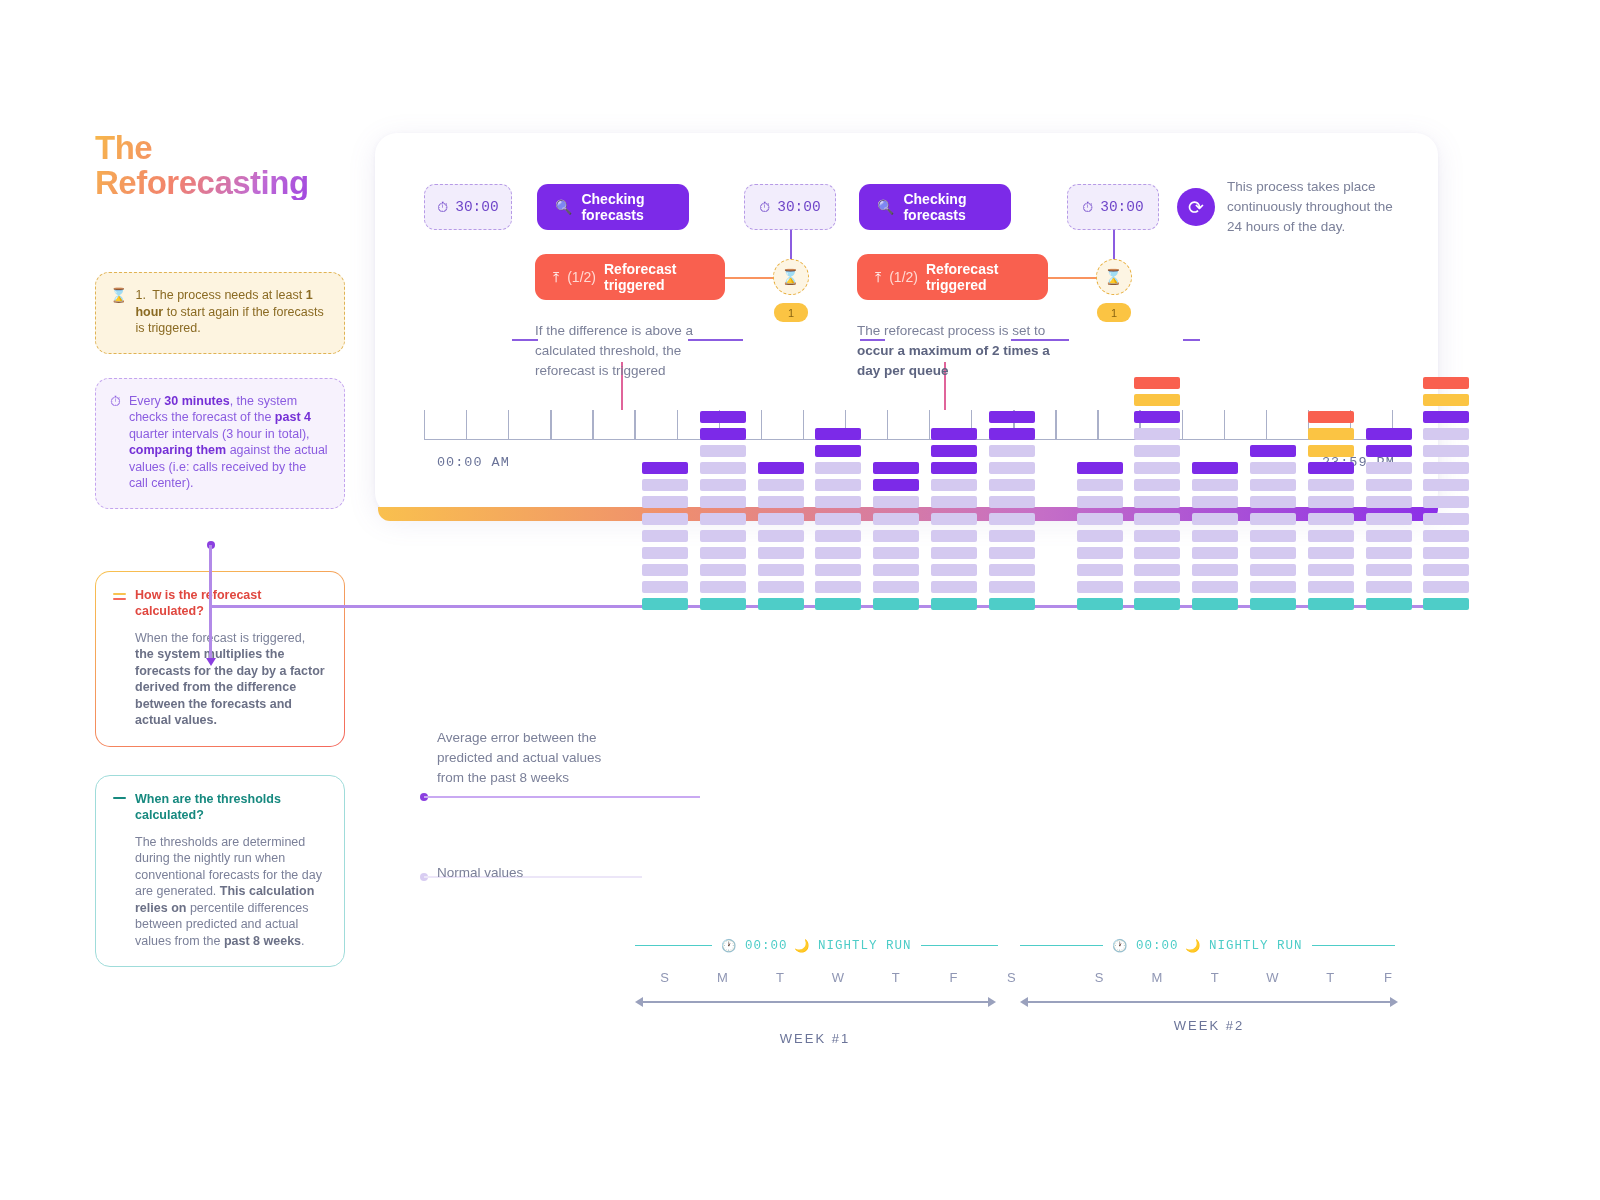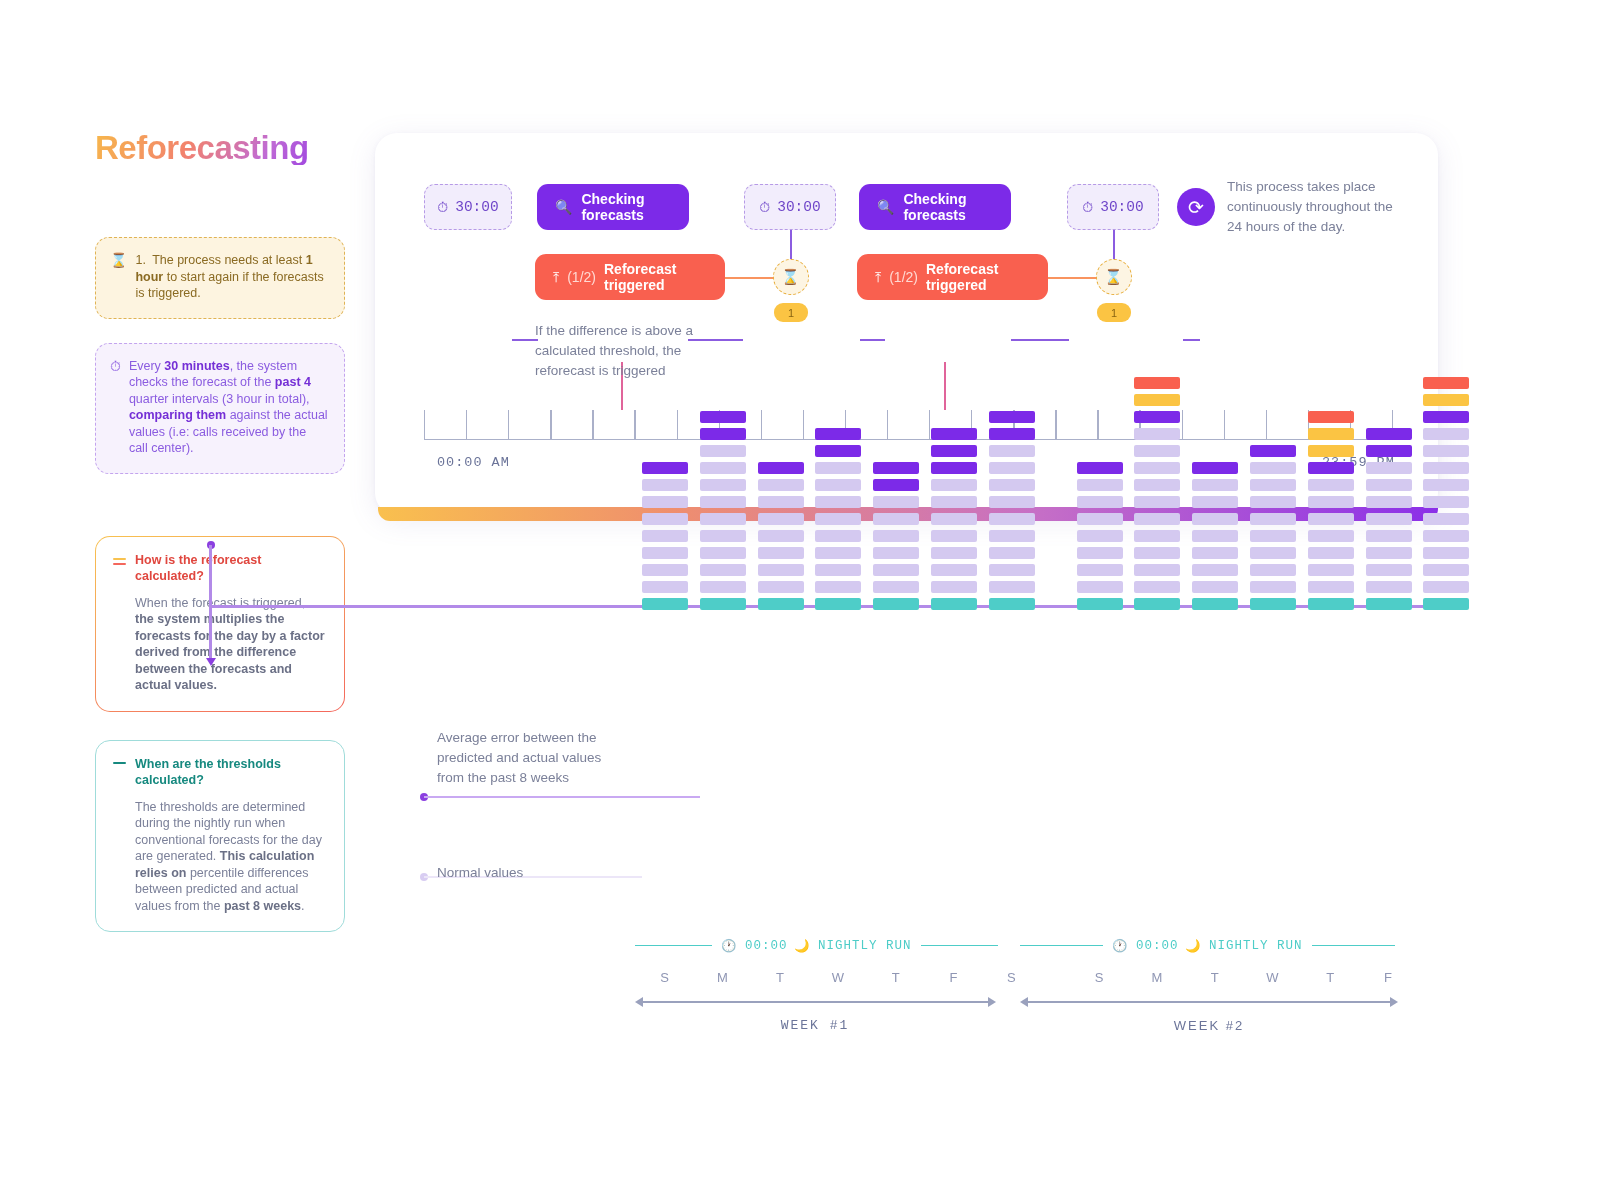--- a/index.html
+++ b/index.html
@@ -172,20 +172,21 @@
   .week-arrow-r { position:absolute; width:0;height:0; border-top:5px solid transparent; border-bottom:5px solid transparent; border-left:8px solid #9aa1bd; }
   .week-arrow-l { position:absolute; width:0;height:0; border-top:5px solid transparent; border-bottom:5px solid transparent; border-right:8px solid #9aa1bd; }
   .week-label { position:absolute; font-size:13px; color:#6b7499; letter-spacing:2px; text-align:center; }
 </style>
 </head>
 <body>
 
 <div id="left-col">
 
   <div id="page-title">
+    <div>The</div>
     <div>Reforecasting</div>
   </div>
 
   <div class="note note-amber">
     <span class="n-ico">⌛</span>
     <span><span class="n-num">1.</span>
       <span>The process needs at least </span><b>1 hour</b><span> to start again if the forecasts is triggered.</span></span>
   </div>
 
   <div class="note note-violet">
@@ -272,20 +273,21 @@
   <div class="alert-node" style="left:482px;top:121px;width:191px;">
     <span class="ai">⤒</span>
     <span class="frac">(1/2)</span>
     <span>Reforecast triggered</span>
   </div>
 
   <div class="hourglass" style="left:721px;top:126px;">⌛</div>
   <div class="hg-badge" style="left:722px;top:170px;">1</div>
 
   <div class="flow-caption" style="left:160px;top:188px;width:200px;">If the difference is above a calculated threshold, the reforecast is triggered</div>
+  <div class="flow-caption" style="left:482px;top:188px;width:196px;"><span>The reforecast process is set to </span><b>occur a maximum of 2 times a day per queue</b></div>
 </div>
 
 <div id="flow-card-accent"></div>
 
 <div id="ruler">
   <div class="base"></div>
 <div class="tick" style="left: 0px;"></div>
     <div class="tick" style="left: 42.087px;"></div>
     <div class="tick" style="left: 84.1739px;"></div>
     <div class="tick" style="left: 126.261px;"></div>
@@ -547,19 +549,19 @@
       <div class="daylabel" style="left: 772.2px; top: 245px;">T</div>
       <div class="daylabel" style="left: 830px; top: 245px;">W</div>
       <div class="daylabel" style="left: 887.8px; top: 245px;">T</div>
       <div class="daylabel" style="left: 945.6px; top: 245px;">F</div>
       <div class="daylabel" style="left: 1003.4px; top: 245px;"></div>
     </div>
 
   <div class="week-axis" style="left:222px;top:276px;width:347px;"></div>
   <div class="week-arrow-l" style="left:215px;top:272px;"></div>
   <div class="week-arrow-r" style="left:568px;top:272px;"></div>
-  <div class="week-label" style="left:310px;top:293px;width:170px;font-family:Liberation Mono, monospace;">WEEK #1</div>
+  <div class="week-label" style="left:310px;top:306px;width:170px;">WEEK #1</div>
 
   <div class="week-axis" style="left:607px;top:276px;width:364px;"></div>
   <div class="week-arrow-l" style="left:600px;top:272px;"></div>
   <div class="week-arrow-r" style="left:970px;top:272px;"></div>
   <div class="week-label" style="left:704px;top:293px;width:170px;">WEEK #2</div>
 </div>
 
 </body></html>

